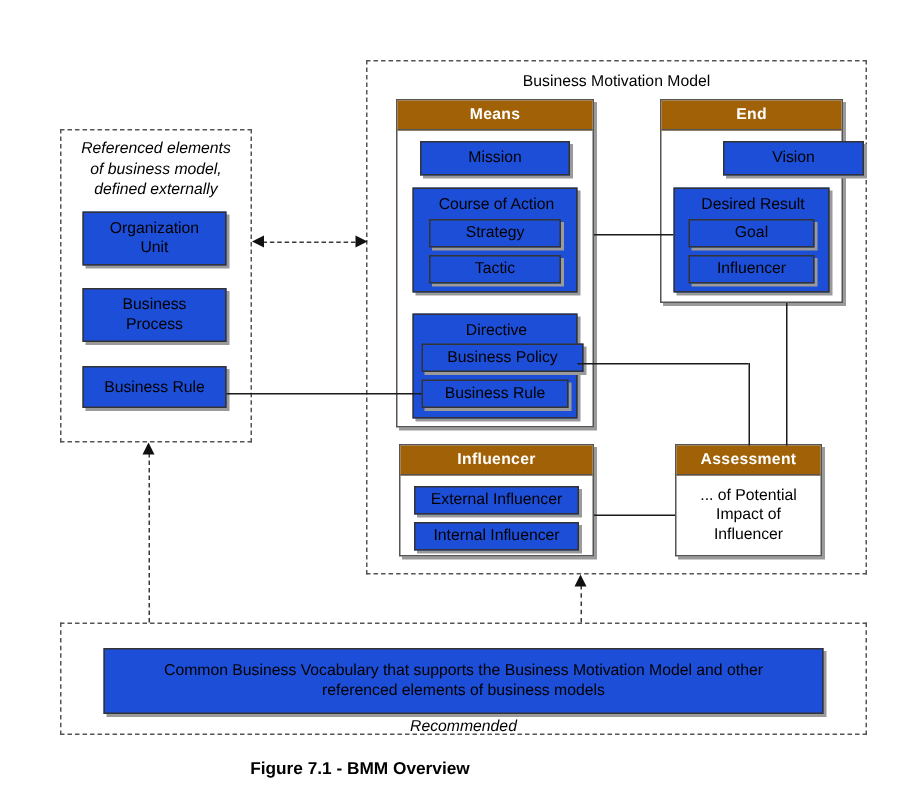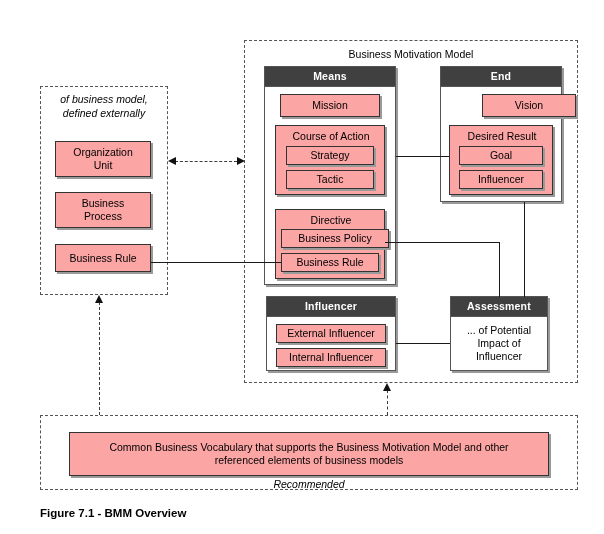--- a/index.html
+++ b/index.html
@@ -26,32 +26,32 @@
 
   
   .dashed-panel {
     border: 1.5px dashed #555555;
     background: transparent;
   }
 
   
   .box {
     border: 1.5px solid #333333;
-    background: #fca5a5;
+    background: #1d4ed8;
     box-shadow: 2px 2px 0 0 #9a9a9a;
   }
 
   
   .cat {
     background: #ffffff;
     border: 1.5px solid #555555;
     box-shadow: 2px 2px 0 0 #9a9a9a;
   }
   .cat-header {
-    background: #404040;
+    background: #a16207;
     color: #ffffff;
     font-weight: bold;
     font-size: 10.5px;
     text-align: center;
     line-height: 19px;
     height: 19px;
     border-bottom: 1.5px solid #555555;
     letter-spacing: .2px;
   }
 
@@ -99,20 +99,21 @@
 
 <div id="canvas">
 
   <div class="abs dashed-panel" style="left:244px; top:40px; width:334px; height:343px;"></div>
 
   <div class="abs panel-title" style="left:244px; top:48px; width:334px;">Business Motivation Model</div>
 
   <div class="abs dashed-panel" style="left:40px; top:86px; width:128px; height:209px;"></div>
 
   <div class="abs panel-caption" style="left:40px; top:93px; width:128px;">
+    <div>Referenced elements</div>
     <div>of business model,</div>
     <div>defined externally</div>
   </div>
 
   <div class="abs box" style="left:55px; top:141px; width:96px; height:36px;">
     <div class="ctext">
       <div>
         <div>Organization</div>
         <div>Unit</div>
       </div>
@@ -223,15 +224,15 @@
   <div class="arrow arrow-up" style="left:383px; top:383px;"></div>
 
   <div class="abs dashed-panel" style="left:40px; top:415px; width:538px; height:75px;"></div>
 
   <div class="abs box" style="left:69px; top:432px; width:480px; height:44px;">
     <div class="ctext" style="padding:0 14px; box-sizing:border-box;">Common Business Vocabulary that supports the Business Motivation Model and other referenced elements of business models</div>
   </div>
 
   <div class="abs panel-caption" style="left:40px; top:478px; width:538px;">Recommended</div>
 
-  <div class="abs fig-caption" style="left:40px; top:507px; width:400px;">Figure 7.1 - BMM Overview</div>
+  <div class="abs fig-caption" style="left:40px; top:507px; width:400px;text-align:center;">Figure 7.1 - BMM Overview</div>
 
 </div>
 
 </body></html>

